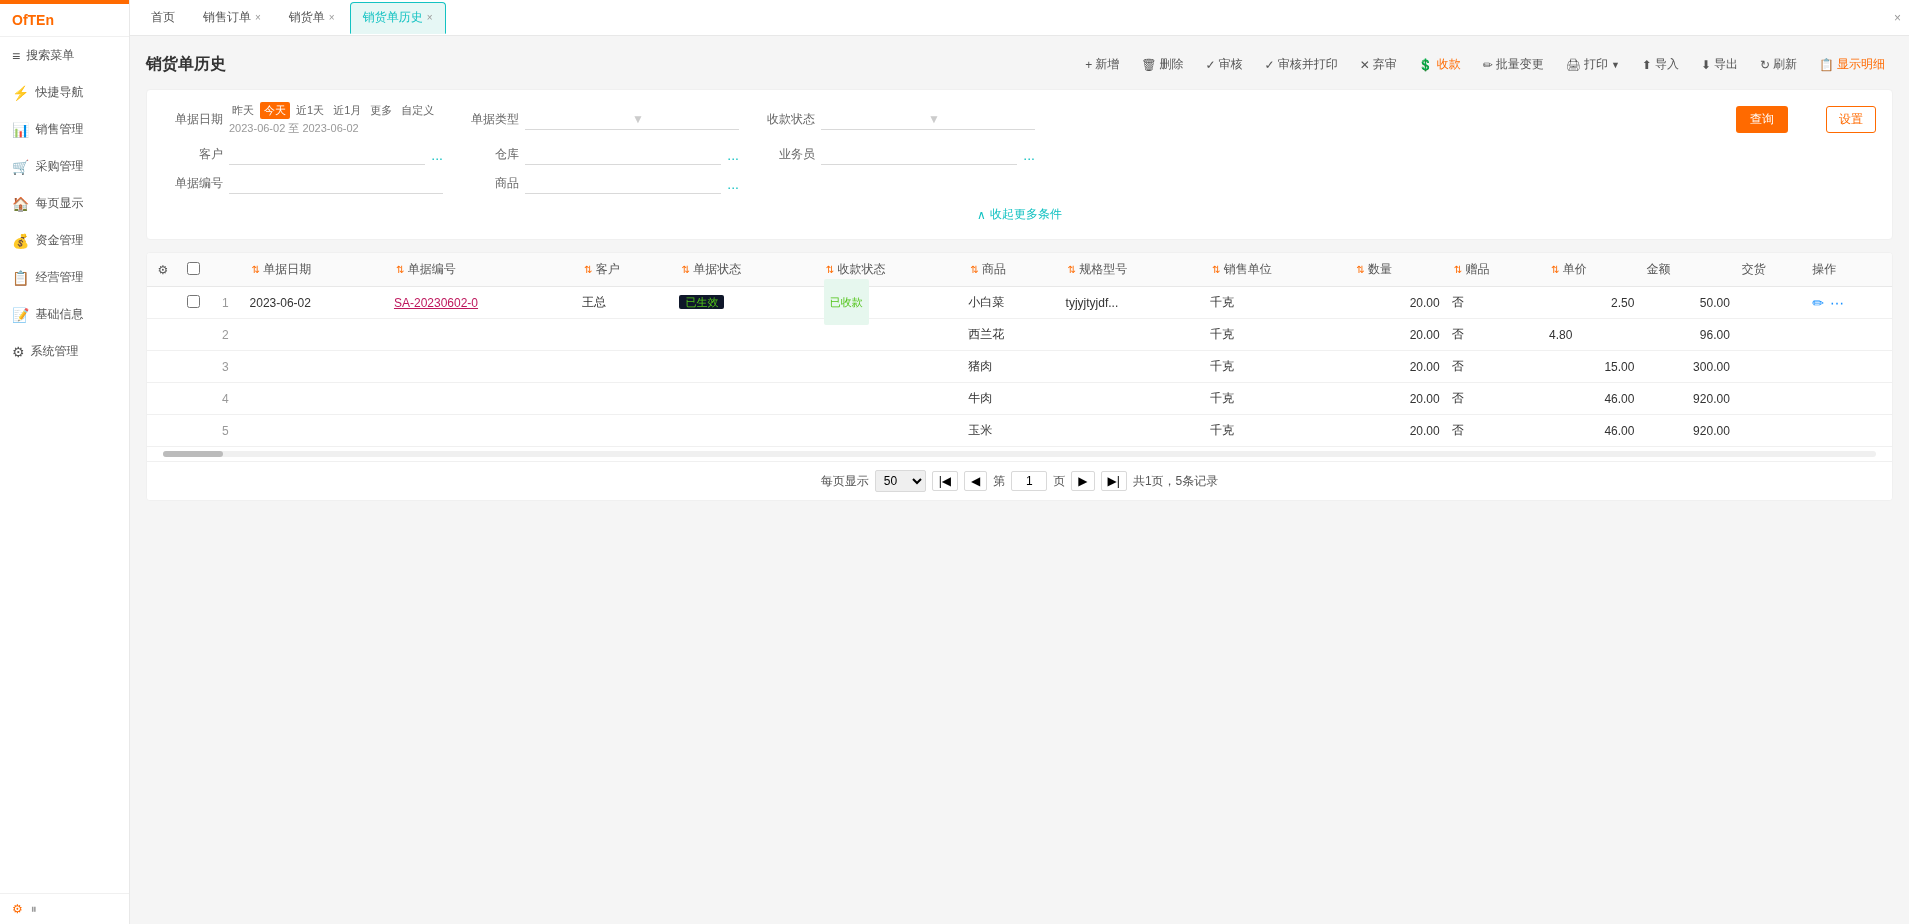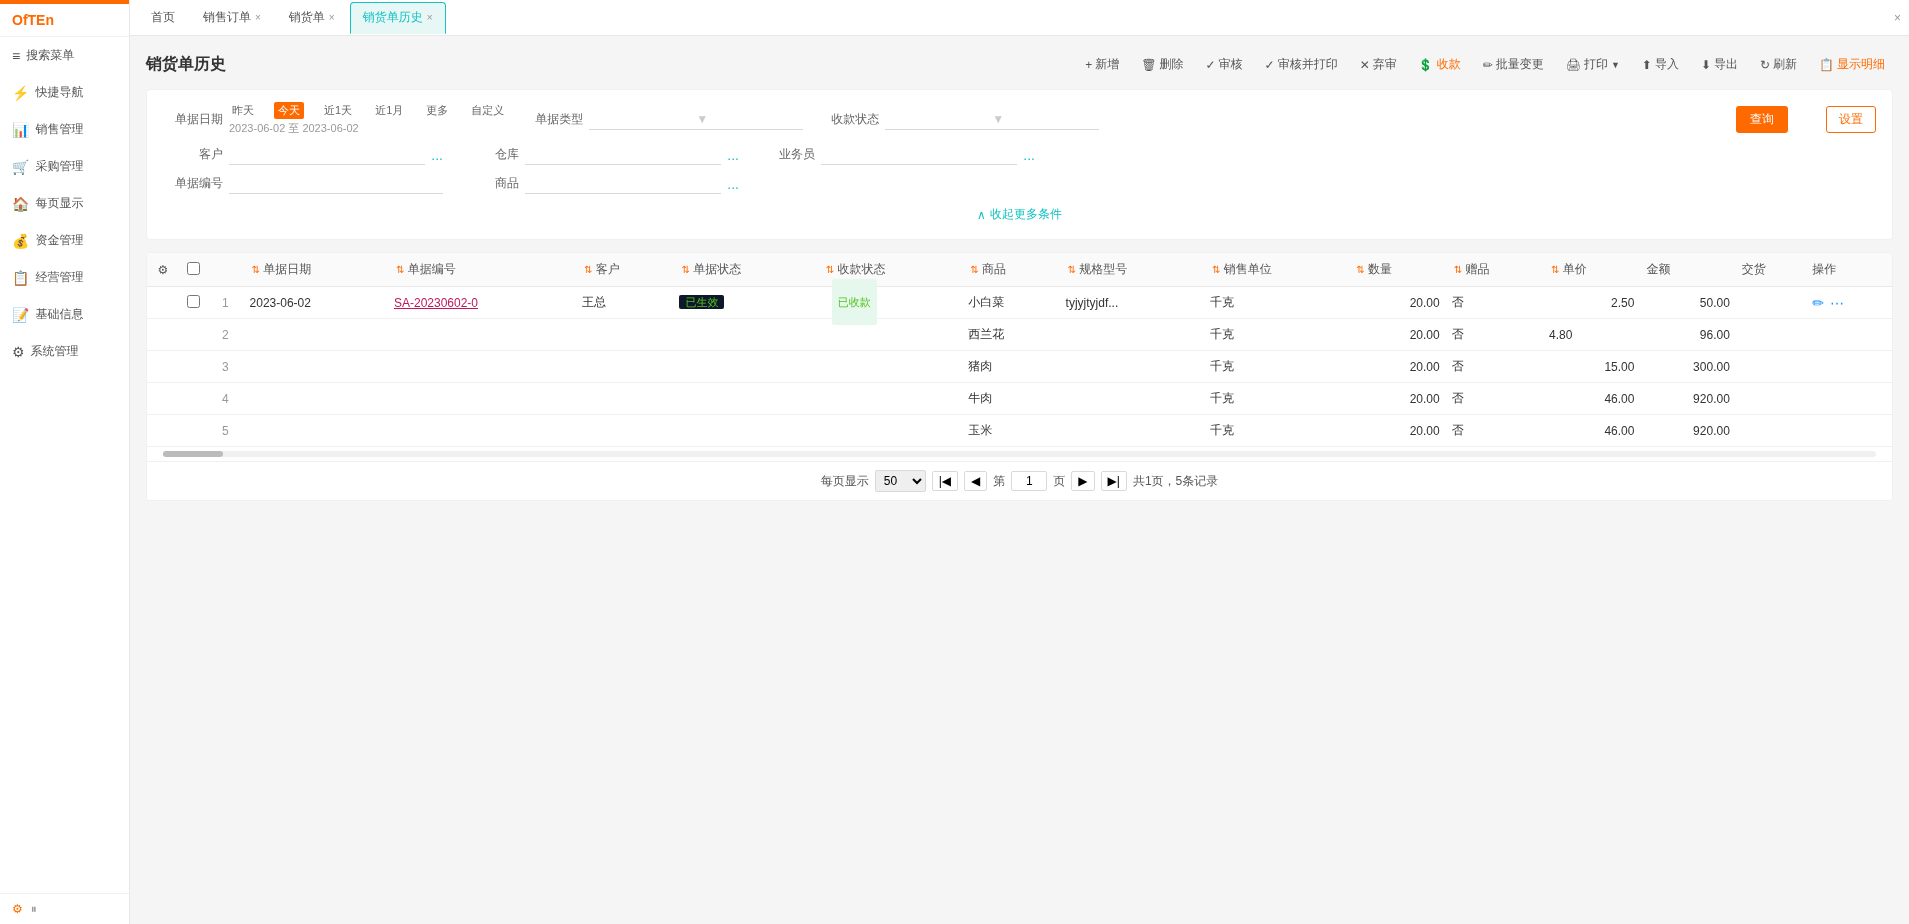--- a/index.html
+++ b/index.html
@@ -39,38 +39,38 @@
     
     .filter-card { background: #fff; border-radius: 4px; padding: 12px 16px; margin-bottom: 12px; border: 1px solid #f0f0f0; }
     .filter-row { display: flex; align-items: center; gap: 16px; margin-bottom: 8px; flex-wrap: wrap; }
     .filter-item { display: flex; align-items: center; gap: 6px; min-width: 280px; }
     .filter-label { color: #666; font-size: 12px; white-space: nowrap; width: 60px; text-align: right; }
     .filter-input { flex: 1; border: none; border-bottom: 1px solid #d9d9d9; padding: 3px 4px; font-size: 12px; outline: none; color: #333; background: transparent; }
     .filter-select { display: flex; align-items: center; flex: 1; border: none; border-bottom: 1px solid #d9d9d9; padding: 3px 4px; }
     .filter-select span { flex: 1; font-size: 12px; color: #ccc; }
     .filter-select-arrow { color: #999; font-size: 10px; }
     .filter-dots { color: #13c2c2; cursor: pointer; font-size: 14px; }
-    .date-shortcuts { display: flex; gap: 17px; align-items: center; }
+    .date-shortcuts { display: flex; gap: 3px; align-items: center; }
     .date-shortcut { font-size: 11px; color: #666; cursor: pointer; padding: 1px 3px; }
     .date-shortcut.active { background: #ff6a00; color: #fff; border-radius: 2px; padding: 1px 4px; }
     .date-range { font-size: 11px; color: #999; margin-top: 2px; }
     .collapse-btn { display: flex; align-items: center; justify-content: center; gap: 4px; color: #13c2c2; cursor: pointer; font-size: 12px; padding: 4px; }
 
     
     .table-wrap { background: #fff; border-radius: 4px; border: 1px solid #f0f0f0; overflow: hidden; }
     .table-container { overflow-x: auto; }
     table { width: 100%; border-collapse: collapse; font-size: 12px; }
     thead { background: #fafafa; }
     th { padding: 8px 6px; text-align: left; color: #555; font-weight: normal; border-bottom: 1px solid #e8e8e8; white-space: nowrap; }
     th .sort-icon { color: #ff6a00; margin-left: 2px; font-size: 10px; }
     td { padding: 7px 6px; color: #333; border-bottom: 1px solid #f0f0f0; white-space: nowrap; }
     .th-config { width: 32px; text-align: center; }
     .th-check { width: 28px; text-align: center; }
     .badge-active { background: #0f172a; color: #52c41a; padding: 1px 6px; border-radius: 2px; font-size: 11px; }
-    .badge-paid { background: #e6f7ee; color: #52c41a; padding: 17px 6px; border-radius: 2px; font-size: 11px; margin-left: 8px; }
+    .badge-paid { background: #e6f7ee; color: #52c41a; padding: 17px 6px; border-radius: 2px; font-size: 11px; }
     .link-text { color: #be185d; cursor: pointer; text-decoration: underline; }
     .action-icons { display: flex; gap: 6px; }
     .action-icon { color: #1890ff; cursor: pointer; font-size: 14px; }
 
     
     .total-row { background: #fffbe6; display: flex; align-items: center; padding: 8px 16px; font-size: 12px; color: #555; border-top: 1px solid #f0f0f0; }
     .total-label { width: 100px; }
     .total-qty { flex: 1; text-align: center; }
     .total-amount { margin-right: 60px; }
 

